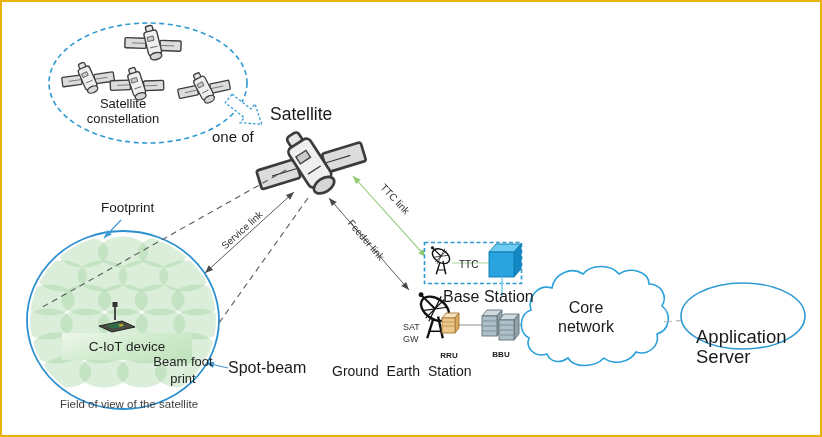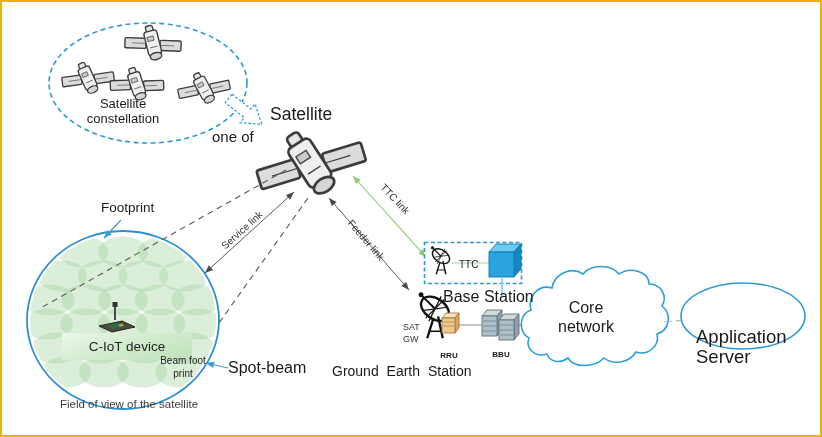--- a/index.html
+++ b/index.html
@@ -19,21 +19,21 @@
   .sat-gw-label{left:401px;top:320px;font-size:9px;line-height:1.3;color:#333;}
   .rru-label{left:447px;top:350px;font-size:8px;font-weight:bold;transform:translate(-50%,0);}
   .bbu-label{left:499px;top:349px;font-size:8px;font-weight:bold;transform:translate(-50%,0);}
   .core-network-label{left:584px;top:316px;font-size:16px;text-align:center;transform:translate(-50%,-50%);line-height:1.16;}
   .app-server-label{left:694px;top:289px;font-size:18.5px;line-height:1.1;margin-top:36px;}
   .ground-earth-station-label{left:330px;top:362px;font-size:14px;word-spacing:4px;}
   .c-iot-box{position:absolute;left:60px;top:331px;width:130px;height:27px;
      background:linear-gradient(160deg,#eef7ec 0%,#d3ecd0 45%,#bfe2ba 100%);
      display:flex;align-items:center;justify-content:center;}
   .c-iot-label{position:static;font-size:13.5px;color:#222;}
-  .beam-footprint-label{left:181px;top:352px;font-size:10px;text-align:center;transform:translate(-50%,0);line-height:1.3;color:#222;}
+  .beam-footprint-label{left:181px;top:352px;font-size:13px;text-align:center;transform:translate(-50%,0);line-height:1.3;color:#222;}
   .spot-beam-label{left:226px;top:357px;font-size:16px;}
   .field-of-view-label{left:58px;top:396px;font-size:11.5px;color:#3d3d3d;}
 </style>
 </head>
 <body>
 
 <div class="stage">
 
   <svg class="diagram" width="818" height="433" viewBox="0 0 818 433">
     <defs>

